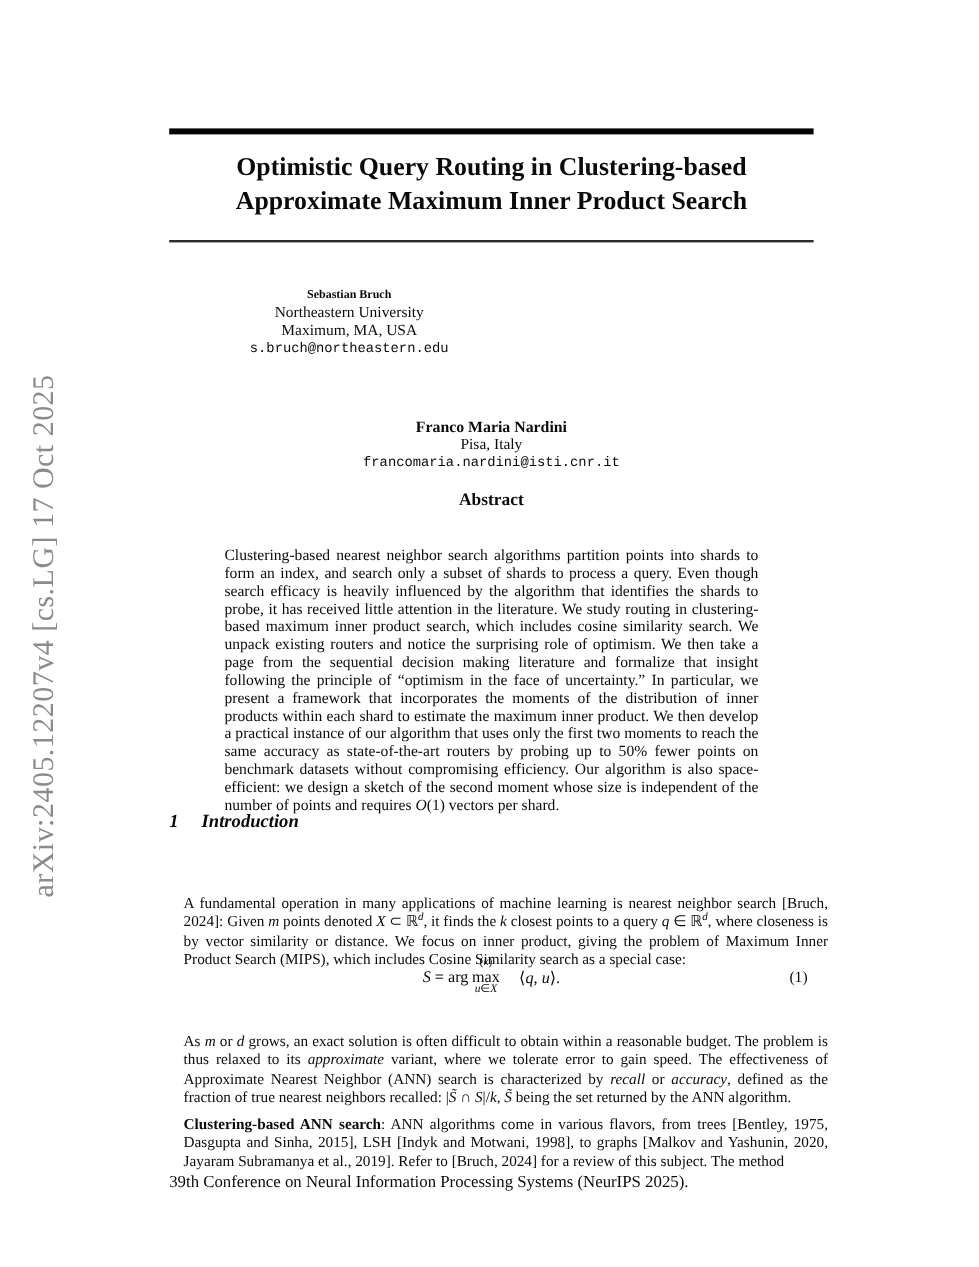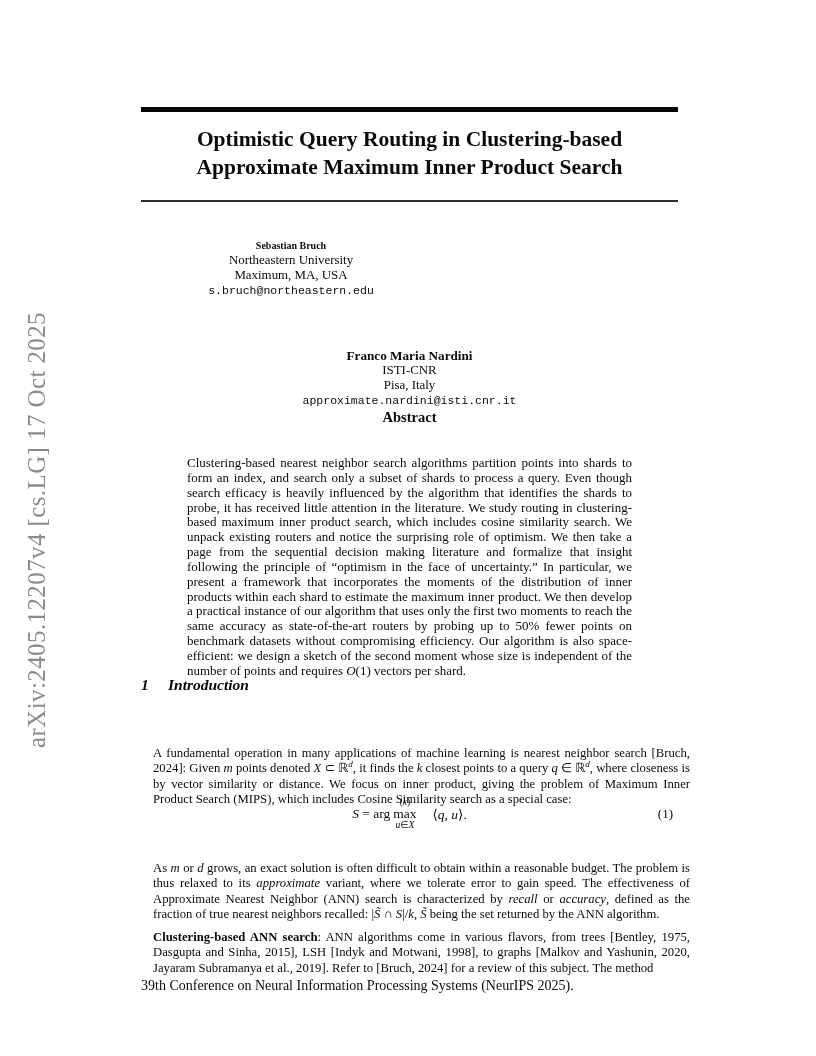--- a/index.html
+++ b/index.html
@@ -91,23 +91,22 @@
     <div class="author author-1">
       <div class="name">Sebastian Bruch</div>
       <div class="affil">Northeastern University</div>
       <div class="loc">Maximum, MA, USA</div>
       <div class="email">s.bruch@northeastern.edu</div>
     </div>
   </div>
 
   <div class="author-3">
     <div class="name">Franco Maria Nardini</div>
-    <div class="affil">ISTI-CNR</div>
     <div class="loc">Pisa, Italy</div>
-    <div class="email">approximate.nardini@isti.cnr.it</div>
+    <div class="email">francomaria.nardini@isti.cnr.it</div>
   </div>
 
   <div class="abstract-heading">Abstract</div>
 
   <div class="abstract-body"><span>Clustering-based nearest neighbor search algorithms partition points into shards to form an index, and search only a subset of shards to process a query. Even though search efficacy is heavily influenced by the algorithm that identifies the shards to probe, it has received little attention in the literature. We study routing in clustering-based maximum inner product search, which includes cosine similarity search. We unpack existing routers and notice the surprising role of optimism. We then take a page from the sequential decision making literature and formalize that insight following the principle of “optimism in the face of uncertainty.” In particular, we present a framework that incorporates the moments of the distribution of inner products within each shard to estimate the maximum inner product. We then develop a practical instance of our algorithm that uses only the first two moments to reach the same accuracy as state-of-the-art routers by probing up to 50% fewer points on benchmark datasets without compromising efficiency. Our algorithm is also space-efficient: we design a sketch of the second moment whose size is independent of the number of points and requires </span><span class="rs-cal">O</span><span>(1) vectors per shard.</span></div>
 
   <div class="section-heading">
     <span class="sec-num">1</span><span class="sec-title">Introduction</span>
   </div>
 

